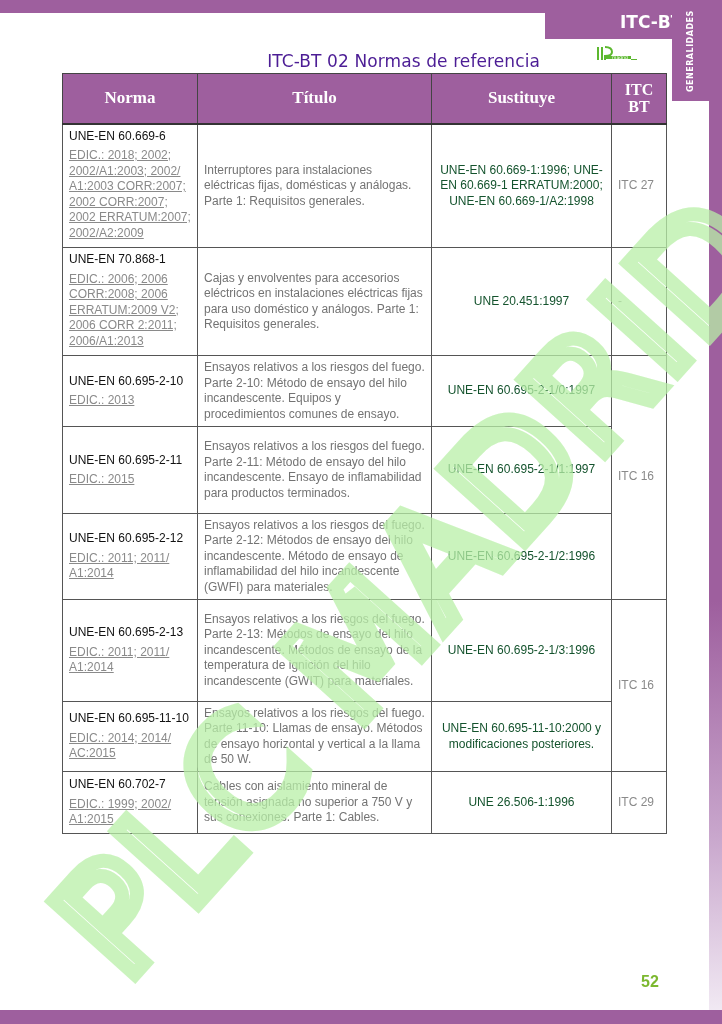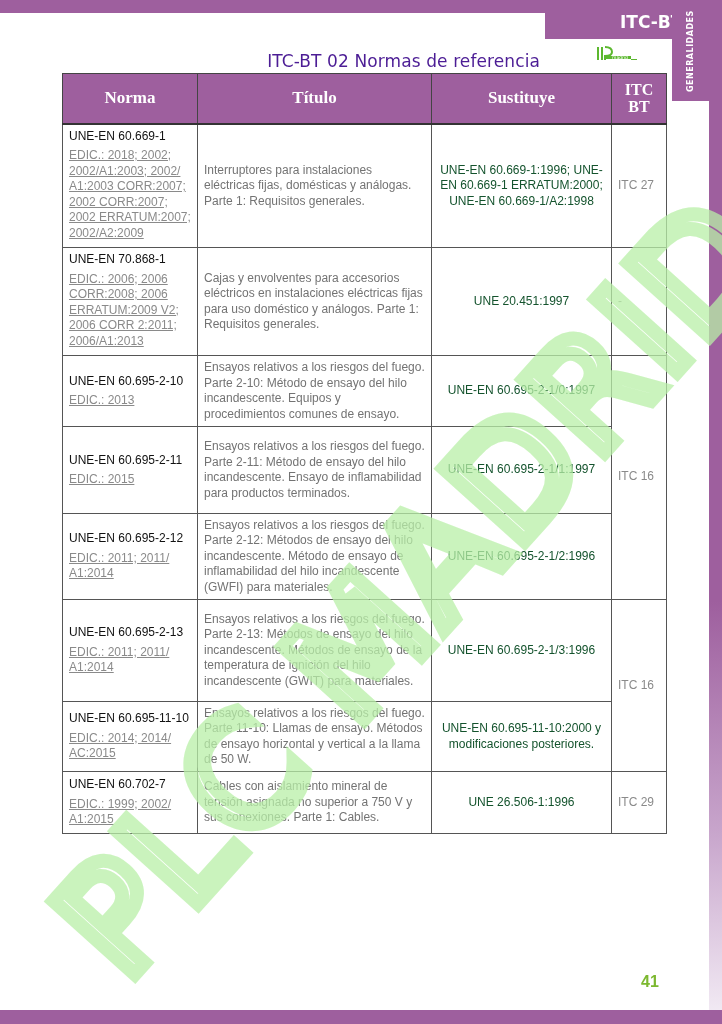--- a/index.html
+++ b/index.html
@@ -64,21 +64,21 @@
     <tr>
       <th>Norma</th>
       <th>Título</th>
       <th>Sustituye</th>
       <th class="th-itc"><span>ITC</span><br><span>BT</span></th>
     </tr>
   </thead>
   <tbody>
     <tr style="height:124px">
       <td class="col-norma" style="vertical-align:top;padding-top:4px">
-        <span class="norma-code">UNE-EN 60.669-1</span>
+        <span class="norma-code">UNE-EN 60.669-6</span>
         <span class="norma-edic">EDIC.: 2018; 2002; 2002/A1:2003; 2002/ A1:2003 CORR:2007; 2002 CORR:2007; 2002 ERRATUM:2007; 2002/A2:2009</span>
       </td>
       <td class="col-titulo">Interruptores para instalaciones eléctricas fijas, domésticas y análogas. Parte 1: Requisitos generales.</td>
       <td class="col-sust">UNE-EN 60.669-1:1996; UNE-EN 60.669-1 ERRATUM:2000; UNE-EN 60.669-1/A2:1998</td>
       <td class="col-itc">ITC 27</td>
     </tr>
     <tr style="height:108px">
       <td class="col-norma" style="vertical-align:top;padding-top:4px">
         <span class="norma-code">UNE-EN 70.868-1</span>
         <span class="norma-edic">EDIC.: 2006; 2006 CORR:2008; 2006 ERRATUM:2009 V2; 2006 CORR 2:2011; 2006/A1:2013</span>
@@ -138,14 +138,14 @@
       <td class="col-sust">UNE 26.506-1:1996</td>
       <td class="col-itc">ITC 29</td>
     </tr>
   </tbody>
 </table>
 
 <svg class="watermark" viewBox="0 0 722 1024">
   <text x="0" y="0" transform="translate(125,985) rotate(-48)" font-family="DejaVu Sans, sans-serif" font-size="150" font-weight="normal" fill="none" stroke="#b9f0a8" stroke-width="14" opacity="0.75" letter-spacing="4">PLC MADRID</text>
 </svg>
 
-<div class="page-number">41</div>
+<div class="page-number">52</div>
 <div class="bottom-bar"></div>
 
 </body></html>

